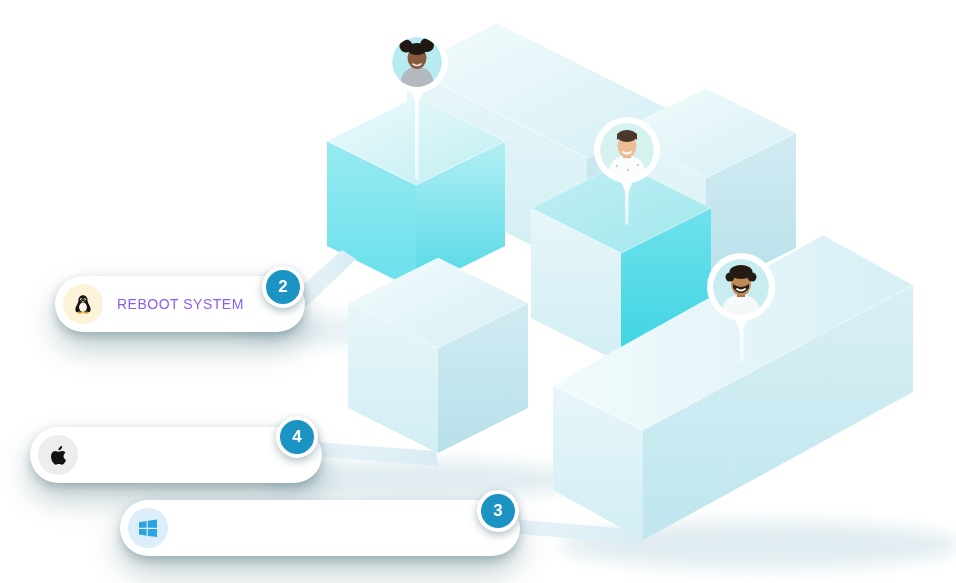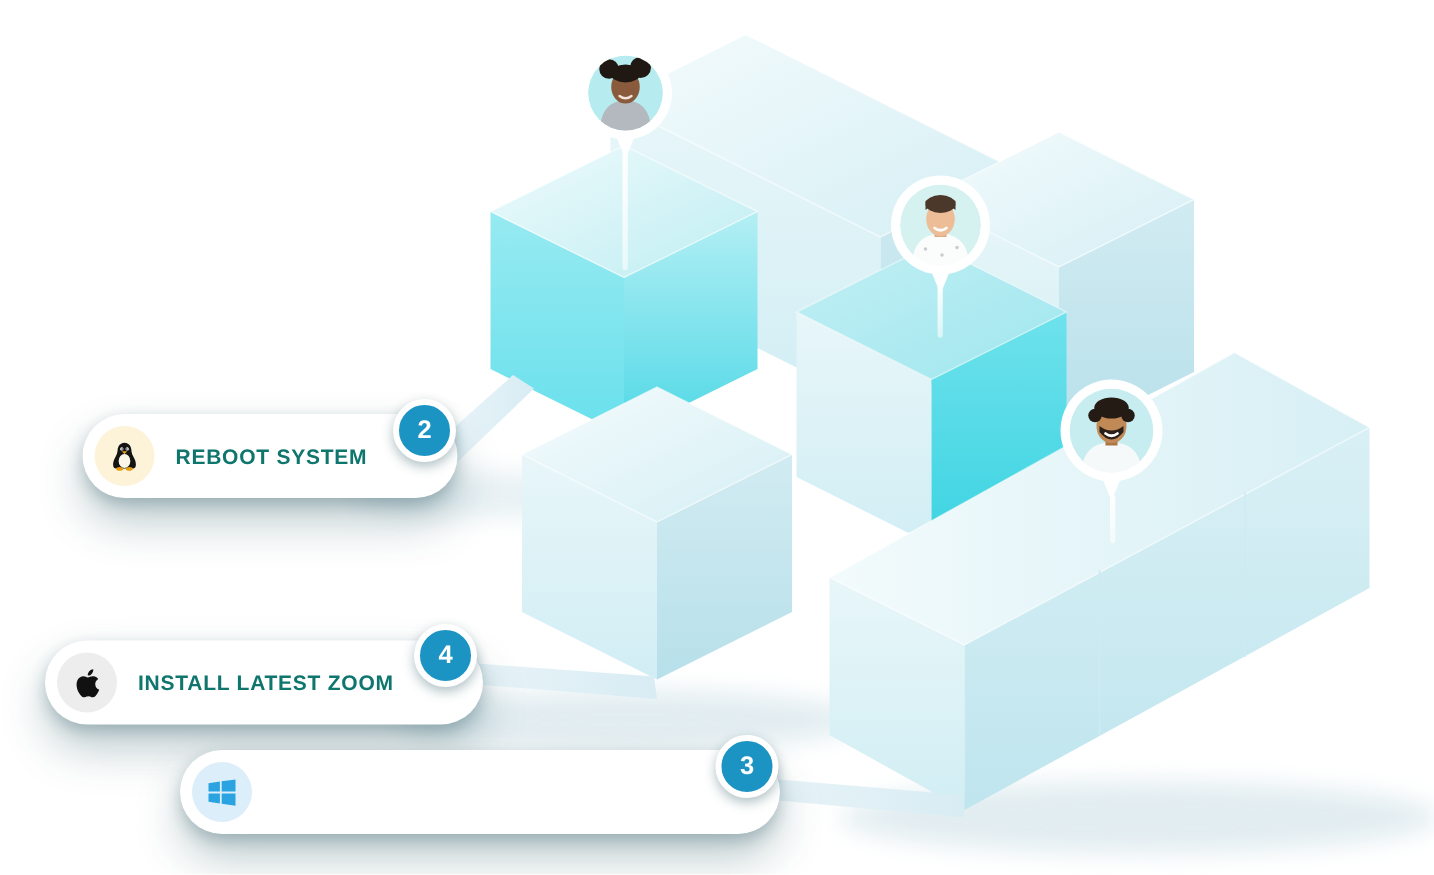--- a/index.html
+++ b/index.html
@@ -7,21 +7,21 @@
          font-family:"Liberation Sans",sans-serif;}
   .scene-svg{position:absolute;left:0;top:0;}
   .task-pill{position:absolute;height:56px;background:#ffffff;border-radius:28px;
     display:flex;align-items:center;gap:14px;padding-left:8px;box-sizing:border-box;
     box-shadow:0 4px 10px rgba(23,73,84,.25),0 16px 30px rgba(23,73,84,.28);z-index:3;}
   .os-circle{width:40px;height:40px;border-radius:50%;flex:0 0 40px;
     display:flex;align-items:center;justify-content:center;}
   .os-linux{background:#fcf3d9;}
   .os-apple{background:#ededee;}
   .os-windows{background:#ddeefb;}
-  .task-label{font-size:14px;font-weight:700;letter-spacing:.5px;color:#0f766e;white-space:nowrap;}
+  .task-label{font-size:14px;font-weight:400;letter-spacing:.5px;color:#8b5cf6;white-space:nowrap;}
   .num-badge{position:absolute;width:34px;height:34px;border-radius:50%;
     background:#1c94c3;border:4px solid #ffffff;color:#ffffff;font-size:17px;font-weight:700;
     display:flex;align-items:center;justify-content:center;
     box-shadow:0 3px 8px rgba(23,73,84,.35);}
 </style>
 </head>
 <body>
 
 <div class="stage">
 
@@ -210,21 +210,20 @@
     <span class="num-badge" style="left:207px;top:-10px;">2</span>
   </div>
 
   <div class="task-pill" style="left:30px;top:427px;width:292px;">
     <span class="os-circle os-apple">
       <svg width="20" height="22" viewBox="0 0 20 22">
         <path d="M15.5 12.2c0-2.3 1.9-3.4 2-3.5-1.1-1.6-2.8-1.8-3.4-1.8-1.4-.1-2.8.8-3.5.8-.7 0-1.8-.8-3-.8-1.5 0-3 .9-3.8 2.3-1.6 2.8-.4 7 1.2 9.3.8 1.1 1.7 2.4 2.9 2.3 1.2 0 1.6-.7 3-.7s1.8.7 3 .7c1.3 0 2.1-1.1 2.9-2.3.9-1.3 1.3-2.6 1.3-2.7-.1 0-2.6-1-2.6-3.6z" fill="#111111"></path>
         <path d="M13.2 5.1c.6-.8 1.1-1.9 1-3-.9 0-2.1.6-2.7 1.4-.6.7-1.1 1.8-1 2.9 1.1.1 2.1-.5 2.7-1.3z" fill="#111111"></path>
       </svg>
     </span>
-    <span class="task-label">INSTALL LATEST ZOOM</span>
     <span class="num-badge" style="left:246px;top:-11px;">4</span>
   </div>
 
   <div class="task-pill" style="left:120px;top:500px;width:400px;">
     <span class="os-circle os-windows">
       <svg width="22" height="22" viewBox="0 0 22 22">
         <path d="M2 5.2 L9.6 4 V10.7 H2 Z" fill="#2aa3e0"></path>
         <path d="M10.8 3.8 L20 2.6 V10.7 H10.8 Z" fill="#2aa3e0"></path>
         <path d="M2 12 H9.6 V18.7 L2 17.5 Z" fill="#2aa3e0"></path>
         <path d="M10.8 12 H20 V20.1 L10.8 18.9 Z" fill="#2aa3e0"></path>

